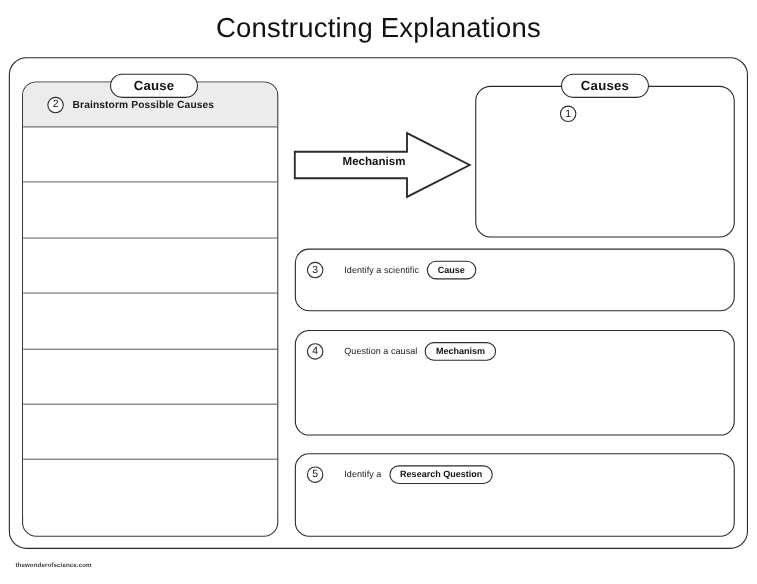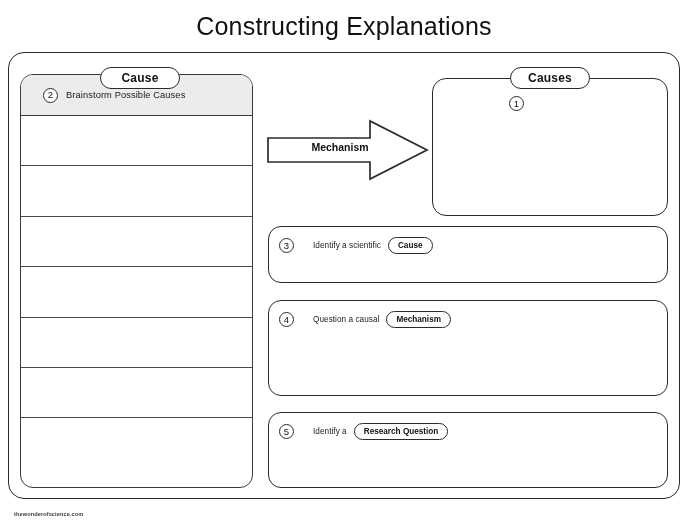--- a/index.html
+++ b/index.html
@@ -63,21 +63,21 @@
     background: #ececec;
     border-bottom: 1.6px solid #3a3a3a;
     display: flex;
     align-items: center;
     padding-left: 22px;
     gap: 8px;
   }
 
   .cause-header-label {
     font-size: 9.3px;
-    font-weight: normal;
+    font-weight: bold;
     color: #1a1a1a;
     letter-spacing: 0.1px;
   }
 
   .cause-rows {
     position: relative;
     height: 371px;
   }
 
   .cause-row {

